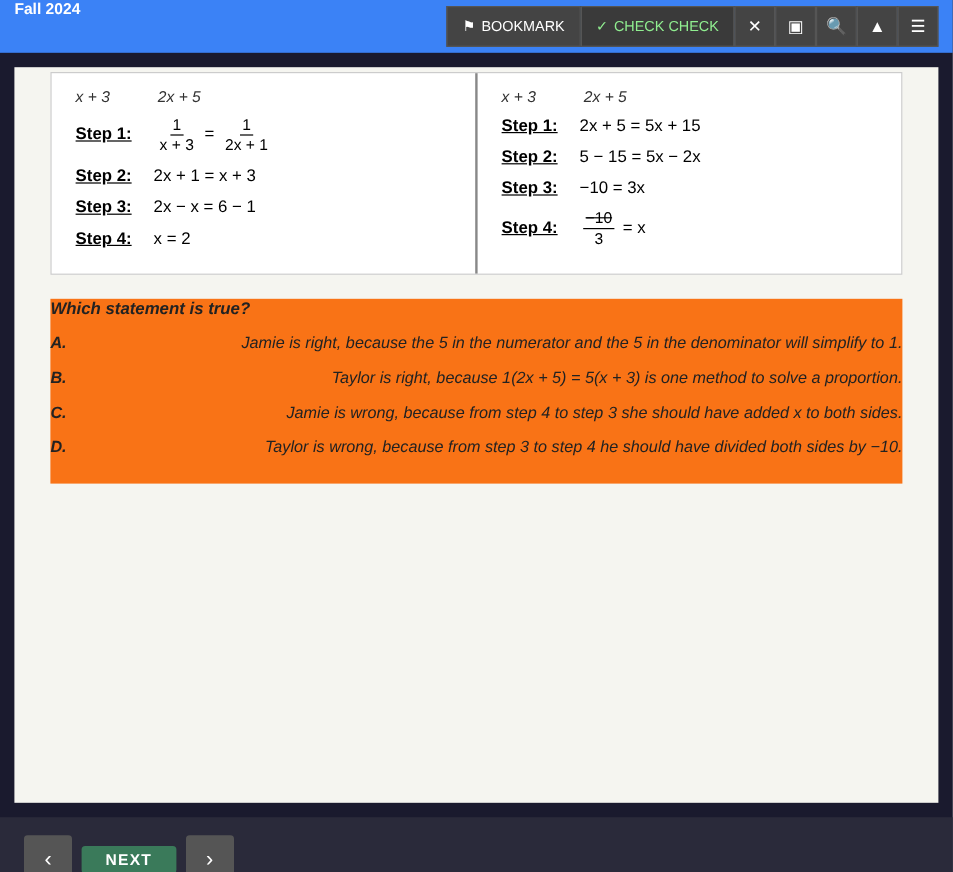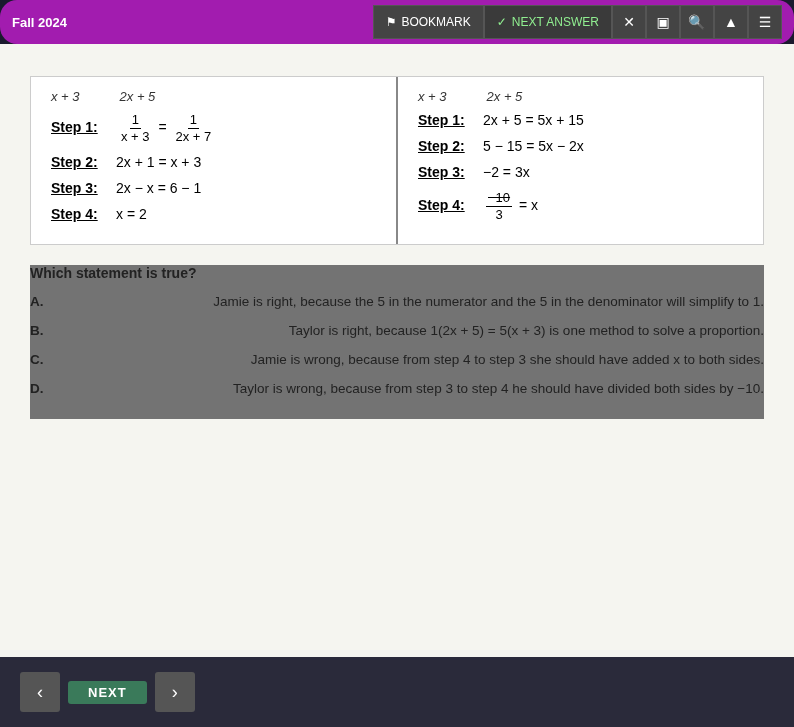--- a/index.html
+++ b/index.html
@@ -6,27 +6,25 @@
     body {
       font-family: Arial, sans-serif;
       background: #1a1a2e;
       width: 794px;
       height: 727px;
       overflow: hidden;
     }
 
     
     .top-bar {
-      background: #a21caf;
+      background: #3b82f6;
       height: 44px;
       display: flex;
-      align-items: center;
       justify-content: space-between;
       padding: 0 12px;
-      border-radius: 17px;
     }
     .top-bar-left {
       color: white;
       font-size: 13px;
       font-weight: bold;
     }
     .top-bar-right {
       display: flex;
       align-items: center;
       gap: 0;
@@ -56,22 +54,22 @@
       background: #444;
       border: 1px solid #555;
       color: white;
       font-size: 14px;
       cursor: pointer;
     }
 
     
     .main-content {
       background: #f5f5f0;
-      margin: 0;
-      padding: 32px 30px;
+      margin: 12px;
+      padding: 4px 30px;
       min-height: calc(727px - 44px - 70px);
     }
 
     
     .problem-table {
       display: flex;
       border: 1px solid #ccc;
       margin-bottom: 20px;
       background: white;
     }
@@ -120,22 +118,23 @@
       padding: 0 2px;
       line-height: 1.2;
     }
     .fraction .denominator {
       padding: 0 2px;
       line-height: 1.2;
     }
 
     
     .question-section {
-      background: #737373;
+      background: #f97316;
       padding: 0 0 10px 0;
+      font-style: italic;
     }
     .question-text {
       font-size: 14px;
       font-weight: bold;
       margin-bottom: 12px;
       color: #222;
     }
     .answer-option {
       display: flex;
       margin-bottom: 10px;
@@ -194,21 +193,21 @@
 
 <div class="top-bar">
   <span class="top-bar-left">Fall 2024</span>
   <div class="top-bar-right">
     <button class="toolbar-btn">
       <span>⚑</span>
       <span>BOOKMARK</span>
     </button>
     <button class="toolbar-btn check-answer">
       <span>✓</span>
-      <span>NEXT ANSWER</span>
+      <span>CHECK CHECK</span>
     </button>
     <div class="toolbar-btn-icon">✕</div>
     <div class="toolbar-btn-icon">▣</div>
     <div class="toolbar-btn-icon">🔍</div>
     <div class="toolbar-btn-icon">▲</div>
     <div class="toolbar-btn-icon">☰</div>
   </div>
 </div>
 
 <div class="main-content">
@@ -224,21 +223,21 @@
       <div class="step-row">
         <span class="step-label">Step 1:</span>
         <span class="step-content">
           <span class="fraction">
             <span class="numerator">1</span>
             <span class="denominator">x + 3</span>
           </span>
           =
           <span class="fraction">
             <span class="numerator">1</span>
-            <span class="denominator">2x + 7</span>
+            <span class="denominator">2x + 1</span>
           </span>
         </span>
       </div>
 
       <div class="step-row">
         <span class="step-label">Step 2:</span>
         <span class="step-content">2x + 1 = x + 3</span>
       </div>
 
       <div class="step-row">
@@ -263,21 +262,21 @@
         <span class="step-content">2x + 5 = 5x + 15</span>
       </div>
 
       <div class="step-row">
         <span class="step-label">Step 2:</span>
         <span class="step-content">5 − 15 = 5x − 2x</span>
       </div>
 
       <div class="step-row">
         <span class="step-label">Step 3:</span>
-        <span class="step-content">−2 = 3x</span>
+        <span class="step-content">−10 = 3x</span>
       </div>
 
       <div class="step-row">
         <span class="step-label">Step 4:</span>
         <span class="step-content">
           <span class="fraction">
             <span class="numerator" style="text-decoration:line-through;">−10</span>
             <span class="denominator">3</span>
           </span>
           = x

